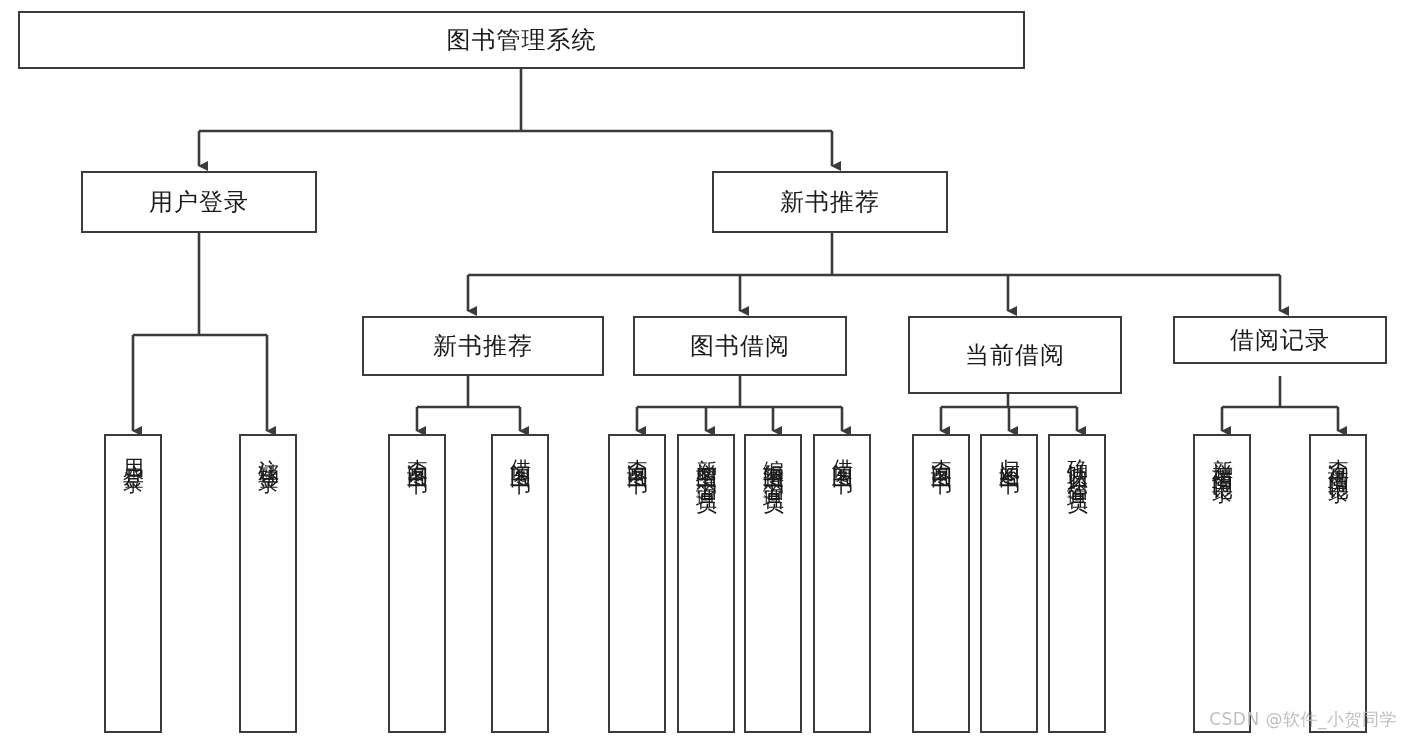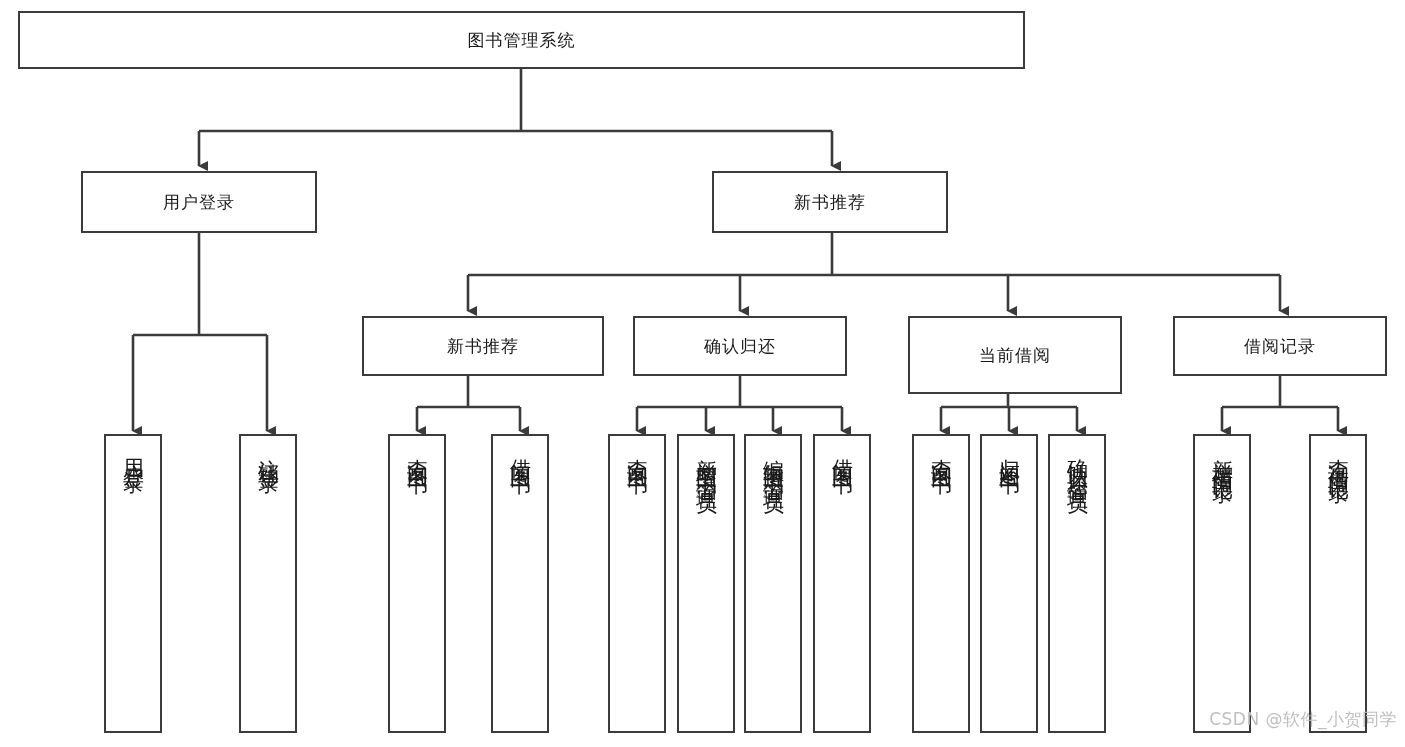--- a/index.html
+++ b/index.html
@@ -29,21 +29,21 @@
     position: absolute;
     box-sizing: border-box;
     background: #ffffff;
     border: 2px solid #3b3b3b;
     display: flex;
     align-items: center;
     justify-content: center;
     color: #1a1a1a;
   }
   .node.h-node {
-    font-size: 17px;
+    font-size: 24px;
     letter-spacing: 1px;
   }
   .node.v-node {
     font-size: 21px;
     align-items: flex-start;
     padding-top: 6px;
   }
   .vtext {
     writing-mode: vertical-rl;
     text-orientation: upright;
@@ -130,26 +130,26 @@
     <span class="htext">用户登录</span>
   </div>
   <div class="node h-node" style="left:712px; top:171px; width:236px; height:62px;">
     <span class="htext">新书推荐</span>
   </div>
 
   <div class="node h-node" style="left:362px; top:316px; width:242px; height:60px;">
     <span class="htext">新书推荐</span>
   </div>
   <div class="node h-node" style="left:633px; top:316px; width:214px; height:60px;">
-    <span class="htext">确认归还</span>
+    <span class="htext">图书借阅</span>
   </div>
   <div class="node h-node" style="left:908px; top:316px; width:214px; height:78px;">
     <span class="htext">当前借阅</span>
   </div>
-  <div class="node h-node" style="left:1173px; top:316px; width:214px; height:60px;">
+  <div class="node h-node" style="left:1173px; top:316px; width:214px; height:48px;">
     <span class="htext">借阅记录</span>
   </div>
 
   <div class="node v-node" style="left:104px; top:434px; width:58px; height:299px;">
     <span class="vtext">用户登录</span>
   </div>
   <div class="node v-node" style="left:239px; top:434px; width:58px; height:299px;">
     <span class="vtext">注销登录</span>
   </div>
 

